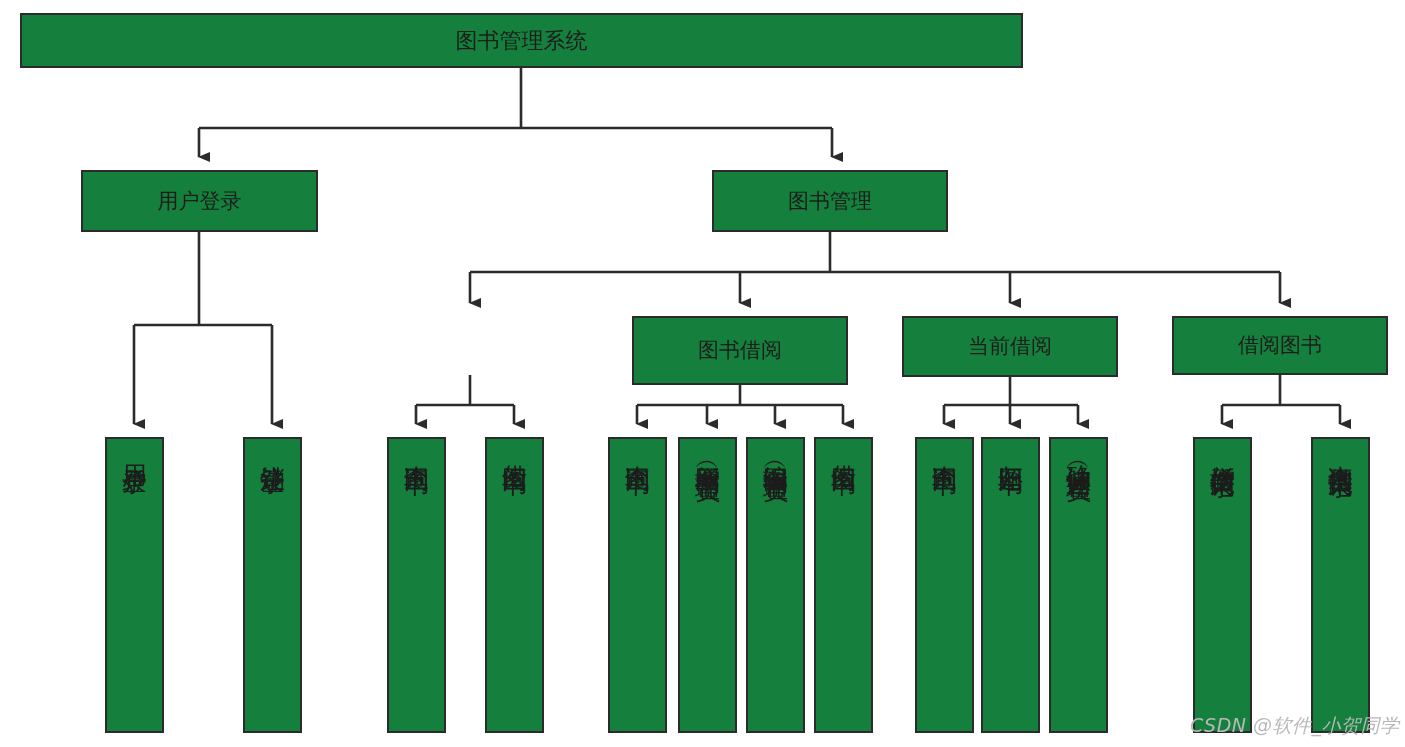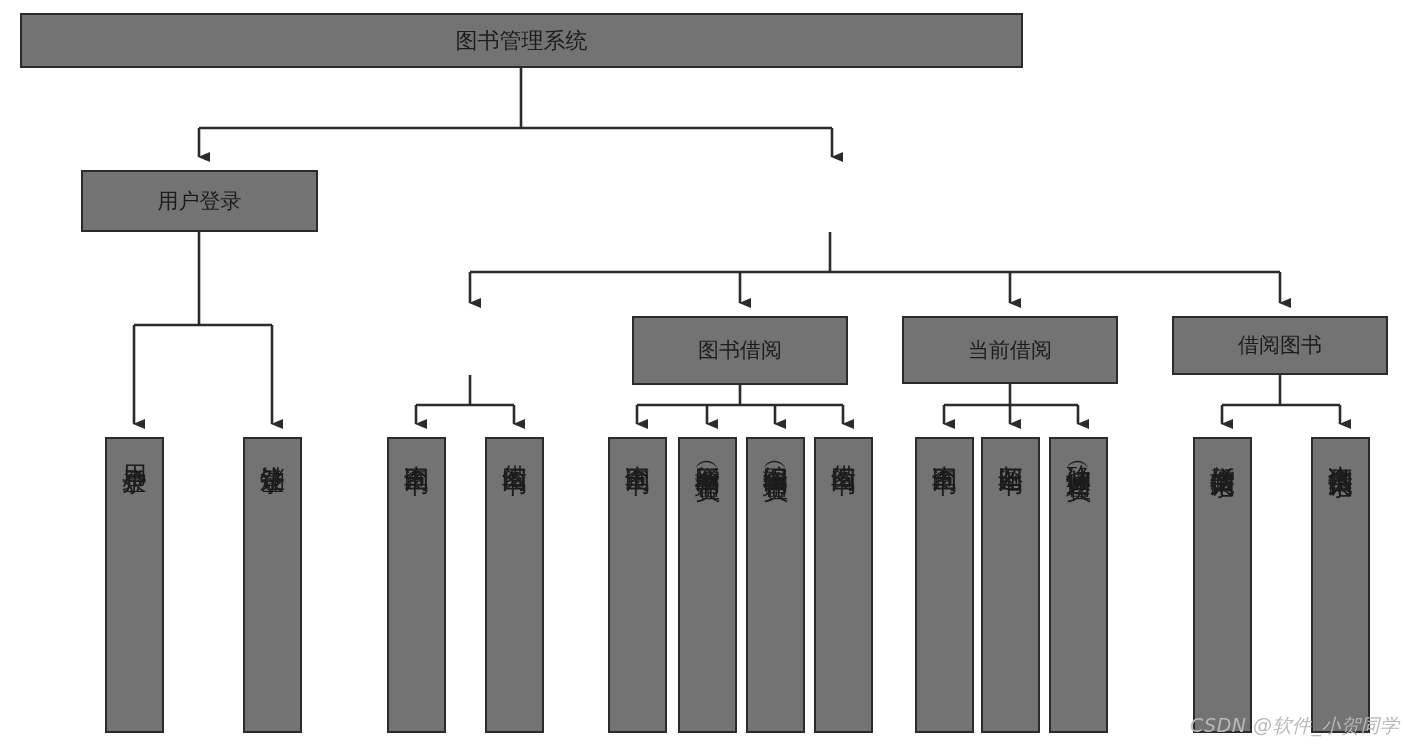--- a/index.html
+++ b/index.html
@@ -22,21 +22,21 @@
     position: absolute;
     left: 0;
     top: 0;
     width: 1405px;
     height: 747px;
     pointer-events: none;
   }
   .node {
     position: absolute;
     box-sizing: border-box;
-    background: #737373;
+    background: #15803d;
     border: 2px solid #2b2b2b;
     display: flex;
     align-items: center;
     justify-content: center;
     color: #1c1c1c;
     z-index: 2;
   }
   .node .lbl {
     display: block;
     text-align: center;
@@ -127,25 +127,28 @@
     </g>
   </svg>
 
   <div class="node root horiz" style="left:20px; top:13px; width:1003px; height:55px;">
     <span class="lbl">图书管理系统</span>
   </div>
 
   <div class="node horiz" style="left:81px; top:170px; width:237px; height:62px;">
     <span class="lbl">用户登录</span>
   </div>
+  <div class="node horiz" style="left:712px; top:170px; width:236px; height:62px;">
+    <span class="lbl">图书管理</span>
+  </div>
 
   <div class="node horiz" style="left:632px; top:316px; width:216px; height:69px;">
     <span class="lbl">图书借阅</span>
   </div>
-  <div class="node horiz" style="left:902px; top:316px; width:216px; height:68px;">
+  <div class="node horiz" style="left:902px; top:316px; width:216px; height:61px;">
     <span class="lbl">当前借阅</span>
   </div>
   <div class="node horiz" style="left:1172px; top:316px; width:216px; height:59px;">
     <span class="lbl">借阅图书</span>
   </div>
 
   <div class="node vert" style="left:105px; top:437px; width:59px; height:296px;">
     <span class="lbl">用户登录</span>
   </div>
   <div class="node vert" style="left:243px; top:437px; width:59px; height:296px;">

